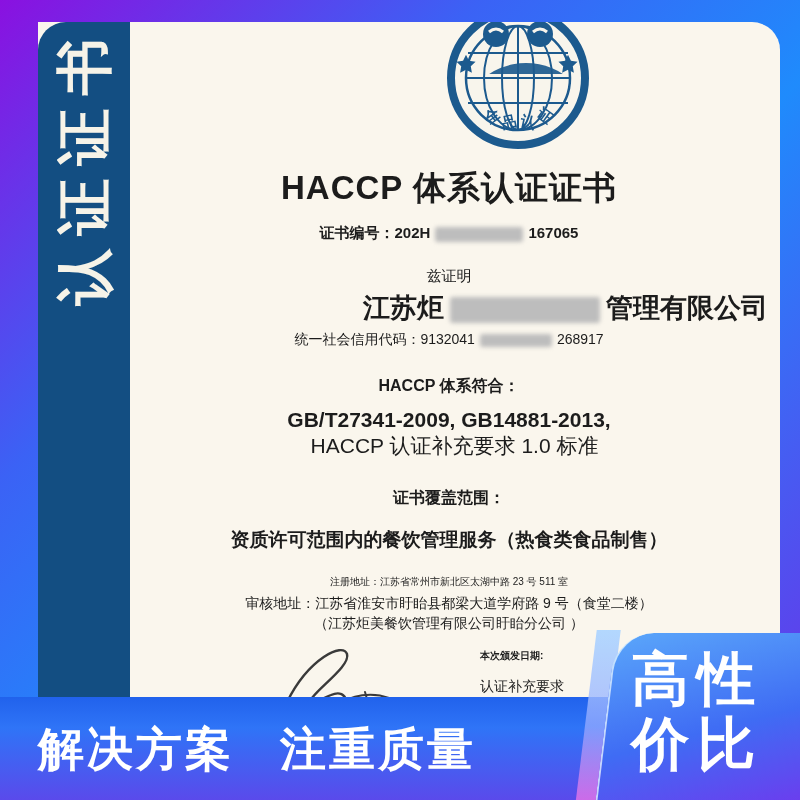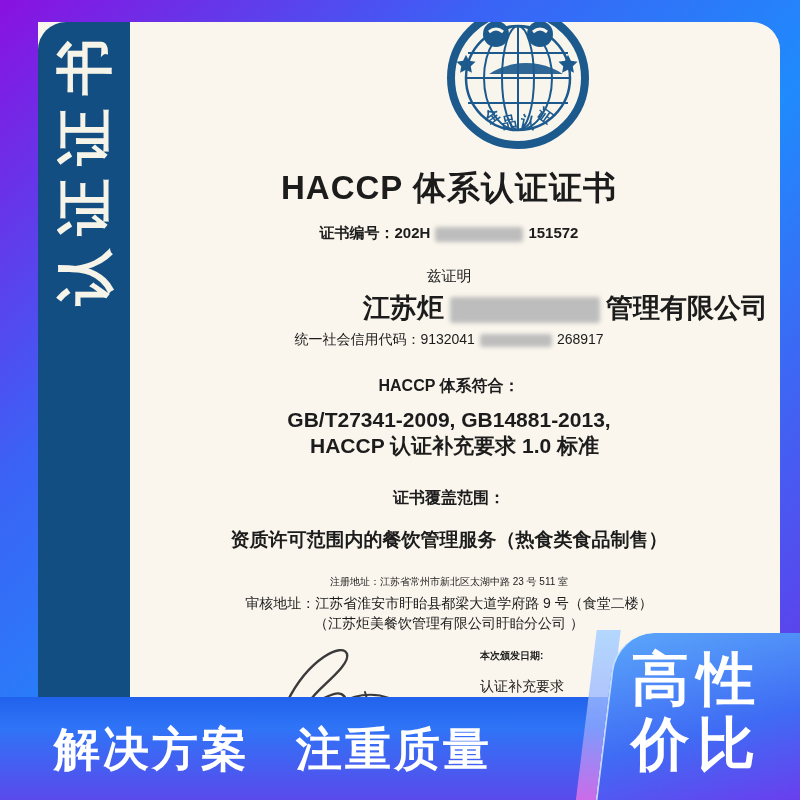--- a/index.html
+++ b/index.html
@@ -16,21 +16,21 @@
   }
   .cert-content{position:absolute; left:92px; right:0; top:0; bottom:0; text-align:center;}
   .line{position:absolute; left:0; right:12px;}
   .t-title{top:144px; font-size:33px; font-weight:800; letter-spacing:1px;}
   .t-certno{top:202px; font-size:15px; font-weight:600;}
   .t-prove{top:245px; font-size:15px;}
   .t-company{top:268px; font-size:27px; font-weight:700;text-align:right;}
   .t-credit{top:309px; font-size:14px;text-align:center;}
   .t-system{top:354px; font-size:16px; font-weight:700;}
   .t-std1{top:386px; font-size:21px; font-weight:800;}
-  .t-std2{top:410px; font-size:21px; font-weight:700;margin-left:11px;}
+  .t-std2{top:410px; font-size:21px; font-weight:400;margin-left:11px;}
   .t-scopelabel{top:466px; font-size:16px; font-weight:700;}
   .t-scope{top:505px; font-size:19px; font-weight:700;}
   .t-reg{top:553px; font-size:10px;}
   .t-audit{top:573px; font-size:14px;}
   .t-audit2{top:593px; font-size:14px;}
   .t-issue{top:627px; left:350px; right:auto; font-size:10px; text-align:left;font-weight:bold;}
   .t-valid{top:656px; left:350px; right:auto; font-size:14px; text-align:left;}
   .redact{display:inline-block; background:#bdbdbd; filter:blur(2px);
     border-radius:3px; vertical-align:middle;}
   .redact.no{width:88px; height:15px; margin:0 5px;}
@@ -50,21 +50,21 @@
   .side-char{
     width:62px; height:62px; margin-bottom:8px; display:flex;
     align-items:center; justify-content:center;
     font-size:57px; font-weight:700; color:#f6f3e8; line-height:1;
     transform:rotate(-90deg);
   }
   
   .bottom-banner{
     position:absolute; left:0; right:0; top:697px; height:103px; z-index:3;
     background:linear-gradient(to bottom,#2162ec 0%,#2f74f7 30%,#5a4aeb 100%);
-    display:flex; align-items:center; padding-left:54px; box-sizing:border-box;
+    display:flex; align-items:center; padding-left:38px; box-sizing:border-box;
   }
   .bottom-banner .phrase{
     color:#ffffff; font-size:46px; font-weight:900; letter-spacing:3px; line-height:1;
   }
   .bottom-banner .phrase + .phrase{margin-left:46px;}
   
   .stripe{
     position:absolute; left:586px; top:630px; width:24px; height:175px; z-index:4;
     transform:skewX(-7deg);
     background:linear-gradient(to bottom,rgba(175,214,255,.95) 0%,rgba(150,170,255,.75) 55%,rgba(238,112,230,.8) 100%);
@@ -119,21 +119,21 @@
         <text x="67" y="119" transform="rotate(-12 67 119)">品</text>
         <text x="84" y="119" transform="rotate(12 84 119)">认</text>
         <text x="99" y="112" transform="rotate(36 99 112)">证</text>
       </g>
     </svg>
 
     <div class="cert-content">
       <div class="line t-title">HACCP 体系认证证书</div>
 
       <div class="line t-certno">
-        <span>证书编号：</span><span>202H</span><span class="redact no"></span><span>151572</span>
+        <span>证书编号：</span><span>202H</span><span class="redact no"></span><span>167065</span>
       </div>
 
       <div class="line t-prove">兹证明</div>
 
       <div class="line t-company">
         <span>江苏炬</span><span class="redact co"></span><span>管理有限公司</span>
       </div>
 
       <div class="line t-credit">
         <span>统一社会信用代码：</span><span>9132041</span><span class="redact cr"></span><span>268917</span>

